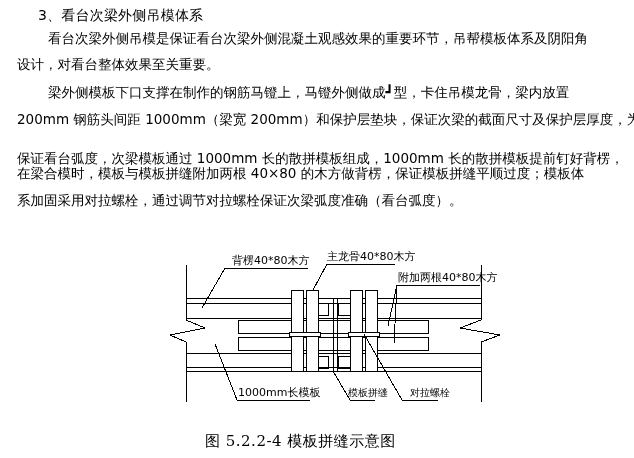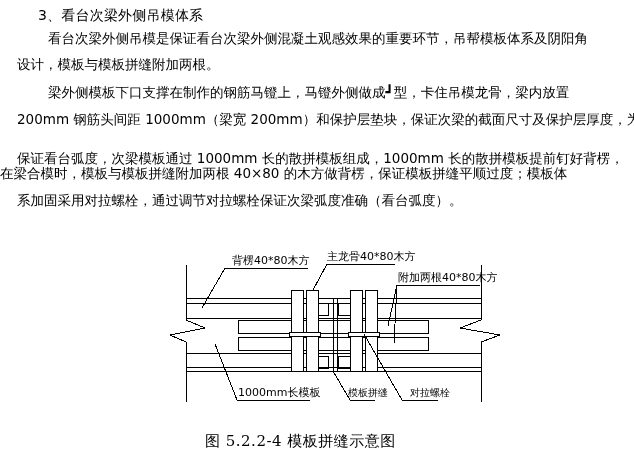--- a/index.html
+++ b/index.html
@@ -10,28 +10,28 @@
   svg.diagram { position: absolute; left: 170px; top: 240px; }
   .caption { position: absolute; left: 205px; top: 432px; font-family: "DejaVu Serif", serif; font-weight: normal; font-size: 15px; letter-spacing: 0.5px; }
 </style>
 </head>
 <body>
 
 <div class="para heading">3、看台次梁外侧吊模体系</div>
 
 <div>
   <div class="line" style="left:48px; top:30px;">看台次梁外侧吊模是保证看台次梁外侧混凝土观感效果的重要环节，吊帮模板体系及阴阳角</div>
-  <div class="line" style="left:17px; top:56px;">设计，模板与模板拼缝附加两根。</div>
+  <div class="line" style="left:17px; top:56px;">设计，对看台整体效果至关重要。</div>
 </div>
 
 <div>
   <div class="line" style="left:48px; top:84px;">梁外侧模板下口支撑在制作的钢筋马镫上，马镫外侧做成┛型，卡住吊模龙骨，梁内放置</div>
   <div class="line" style="left:17px; top:111px;">200mm 钢筋头间距 1000mm（梁宽 200mm）和保护层垫块，保证次梁的截面尺寸及保护层厚度，为</div>
   <div class="line" style="left:17px; top:150px;">保证看台弧度，次梁模板通过 1000mm 长的散拼模板组成，1000mm 长的散拼模板提前钉好背楞，</div>
-  <div class="line" style="left:0; top:165px;">在梁合模时，模板与模板拼缝附加两根 40×80 的木方做背楞，保证模板拼缝平顺过度；模板体</div>
+  <div class="line" style="left:17px; top:165px;">在梁合模时，模板与模板拼缝附加两根 40×80 的木方做背楞，保证模板拼缝平顺过度；模板体</div>
   <div class="line" style="left:17px; top:192px;">系加固采用对拉螺栓，通过调节对拉螺栓保证次梁弧度准确（看台弧度）。</div>
 </div>
 
 <svg class="diagram" width="330" height="175" viewBox="0 0 330 175" xmlns="http://www.w3.org/2000/svg" font-family="DejaVu Sans, sans-serif">
   <g stroke="#000" stroke-width="1" fill="none" shape-rendering="crispEdges">
 
     <polyline points="16,25 16,80 35,88 0,95 16,102 16,162"></polyline>
 
     <polyline points="311,25 311,80 290,88 330,95 311,102 311,162"></polyline>
 

